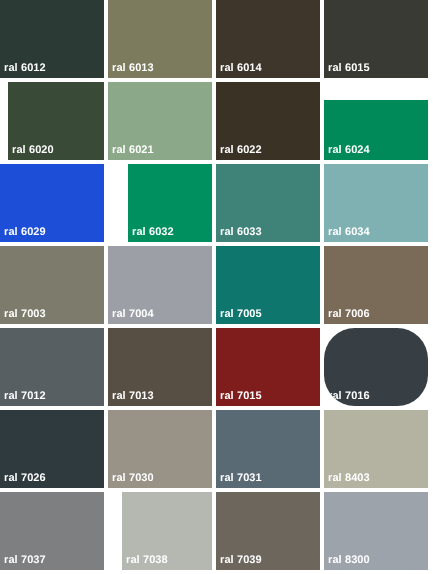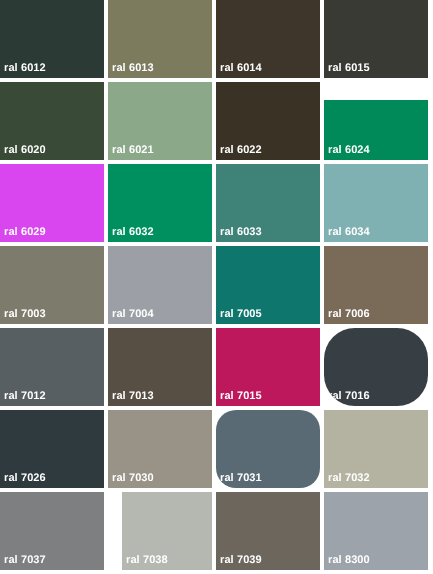--- a/index.html
+++ b/index.html
@@ -57,36 +57,36 @@
     </div>
     <div class="swatch" style="background-color: rgb(125, 123, 94);">
       <span class="swatch-label">ral 6013</span>
     </div>
     <div class="swatch" style="background-color: rgb(62, 53, 43);">
       <span class="swatch-label">ral 6014</span>
     </div>
     <div class="swatch" style="background-color: rgb(58, 58, 53);">
       <span class="swatch-label">ral 6015</span>
     </div>
-    <div class="swatch" style="background-color: rgb(57, 74, 54);">
+    <div class="swatch" style="background-color: rgb(57, 74, 54); margin-left: 8px;">
       <span class="swatch-label">ral 6020</span>
     </div>
     <div class="swatch" style="background-color: rgb(139, 169, 137);">
       <span class="swatch-label">ral 6021</span>
     </div>
     <div class="swatch" style="background-color: rgb(59, 50, 38);">
       <span class="swatch-label">ral 6022</span>
     </div>
     <div class="swatch" style="background-color: rgb(0, 138, 90); margin-top: 18px;">
       <span class="swatch-label">ral 6024</span>
     </div>
-    <div class="swatch" style="background-color: #d946ef;">
+    <div class="swatch" style="background-color: #1d4ed8;">
       <span class="swatch-label">ral 6029</span>
     </div>
-    <div class="swatch" style="background-color: rgb(0, 144, 96);">
+    <div class="swatch" style="background-color: rgb(0, 144, 96); margin-left: 20px;">
       <span class="swatch-label">ral 6032</span>
     </div>
     <div class="swatch" style="background-color: rgb(62, 130, 120);">
       <span class="swatch-label">ral 6033</span>
     </div>
     <div class="swatch" style="background-color: rgb(127, 176, 178);">
       <span class="swatch-label">ral 6034</span>
     </div>
     <div class="swatch" style="background-color: rgb(125, 123, 108); text-align: right;">
       <span class="swatch-label">ral 7003</span>
@@ -99,37 +99,37 @@
     </div>
     <div class="swatch" style="background-color: rgb(122, 106, 88);">
       <span class="swatch-label">ral 7006</span>
     </div>
     <div class="swatch" style="background-color: rgb(87, 95, 99);">
       <span class="swatch-label">ral 7012</span>
     </div>
     <div class="swatch" style="background-color: rgb(87, 79, 67);">
       <span class="swatch-label">ral 7013</span>
     </div>
-    <div class="swatch" style="background-color: #be185d;">
+    <div class="swatch" style="background-color: #7f1d1d;">
       <span class="swatch-label">ral 7015</span>
     </div>
     <div class="swatch" style="background-color: rgb(55, 62, 68); border-radius: 31px;">
       <span class="swatch-label">ral 7016</span>
     </div>
     <div class="swatch" style="background-color: rgb(47, 58, 63);">
       <span class="swatch-label">ral 7026</span>
     </div>
     <div class="swatch" style="background-color: rgb(152, 146, 135);">
       <span class="swatch-label">ral 7030</span>
     </div>
-    <div class="swatch" style="background-color: rgb(90, 106, 117); border-radius: 20px;">
+    <div class="swatch" style="background-color: rgb(90, 106, 117);">
       <span class="swatch-label">ral 7031</span>
     </div>
     <div class="swatch" style="background-color: rgb(180, 179, 162);">
-      <span class="swatch-label">ral 7032</span>
+      <span class="swatch-label">ral 8403</span>
     </div>
     <div class="swatch" style="background-color: rgb(125, 127, 128);">
       <span class="swatch-label">ral 7037</span>
     </div>
     <div class="swatch" style="background-color: rgb(181, 184, 177); margin-left: 14px;">
       <span class="swatch-label">ral 7038</span>
     </div>
     <div class="swatch" style="background-color: rgb(108, 102, 93);">
       <span class="swatch-label">ral 7039</span>
     </div>

